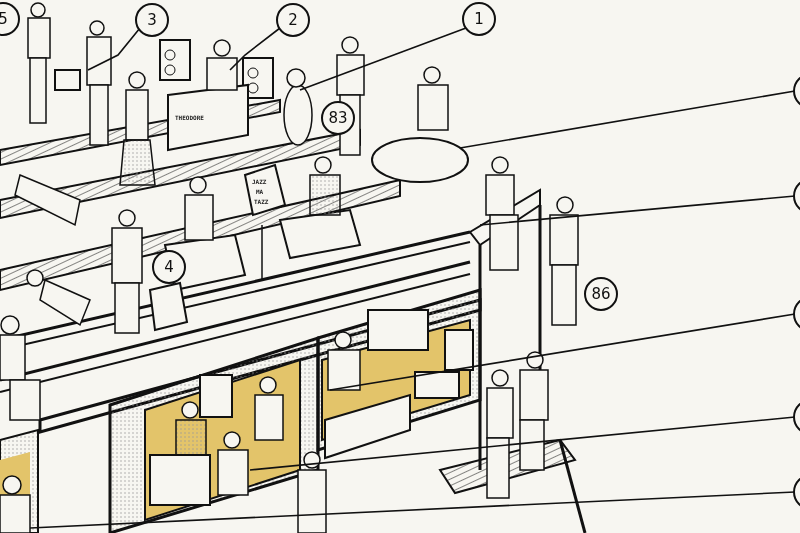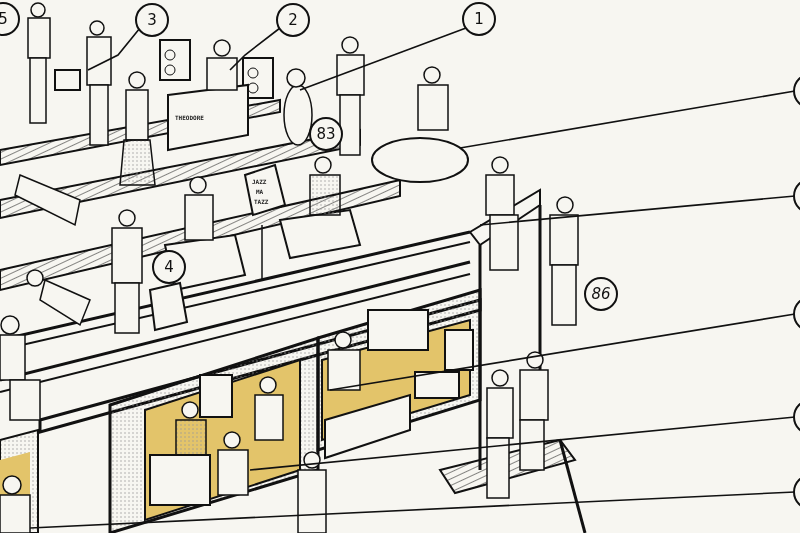--- a/index.html
+++ b/index.html
@@ -224,27 +224,27 @@
     </div>
   <div class="callout" style="left:135px;top:3px;">
       <span>3</span>
     </div>
   <div class="callout" style="left:276px;top:3px;">
       <span>2</span>
     </div>
   <div class="callout" style="left:462px;top:2px;">
       <span>1</span>
     </div>
-  <div class="callout" style="left:309px;top:101px;margin-top:16px;">
+  <div class="callout" style="left:321px;top:101px;">
       <span>83</span>
     </div>
   <div class="callout" style="left:152px;top:250px;">
       <span>4</span>
     </div>
-  <div class="callout" style="left:584px;top:277px;font-style:italic;">
+  <div class="callout" style="left:584px;top:277px;">
       <span>86</span>
     </div>
   <div class="callout edge" style="left:793px;top:73px;">
       <span></span>
     </div>
   <div class="callout edge" style="left:793px;top:178px;">
       <span></span>
     </div>
   <div class="callout edge" style="left:793px;top:296px;">
       <span></span>

